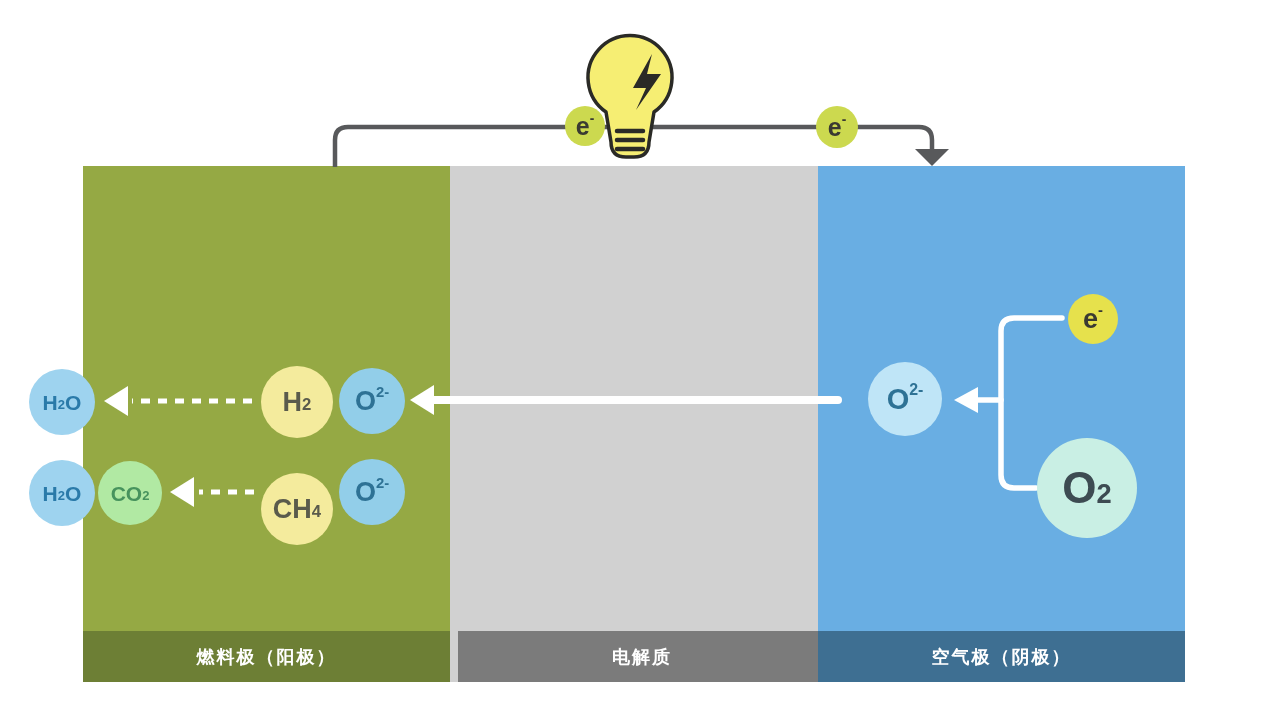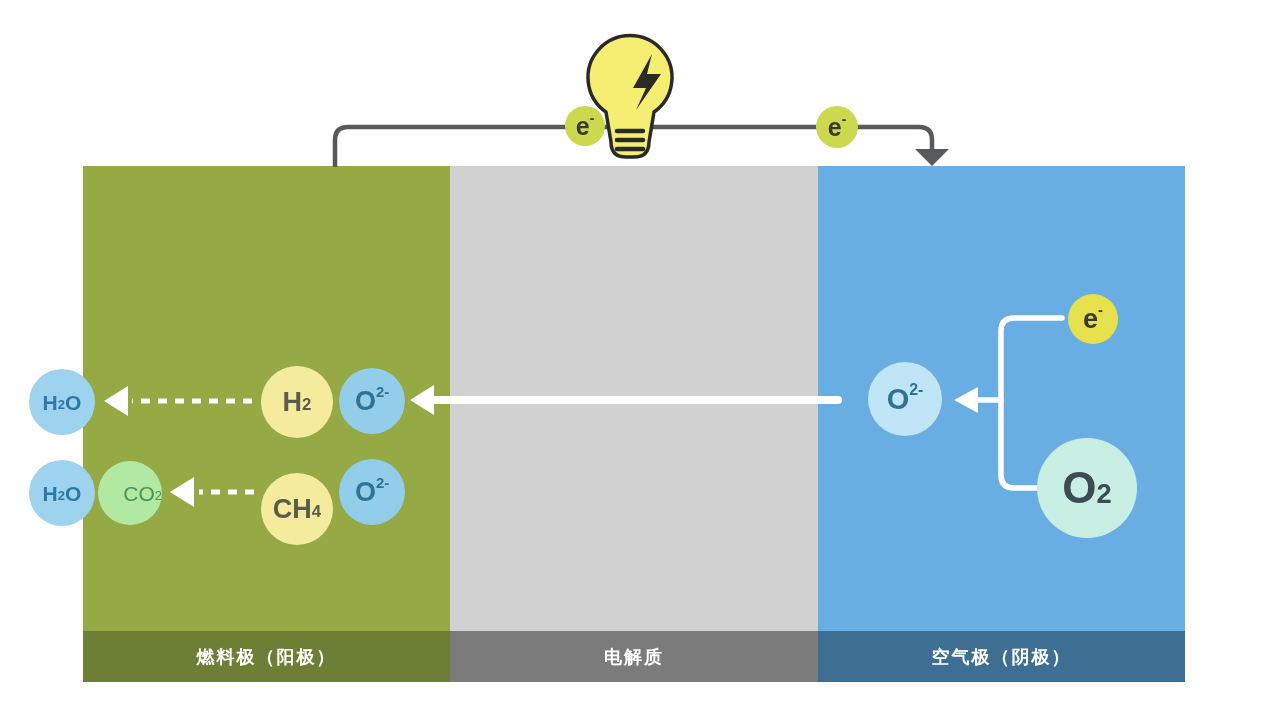--- a/index.html
+++ b/index.html
@@ -8,21 +8,21 @@
 
   
   .panel{position:absolute;top:166px;height:516px;z-index:1;}
   .panel-anode{left:83px;width:367px;background:var(--anode-bg);}
   .panel-electrolyte{left:450px;width:368px;background:var(--electrolyte-bg);}
   .panel-cathode{left:818px;width:367px;background:var(--cathode-bg);}
   .panel-label{position:absolute;left:0;bottom:0;width:100%;height:51px;
     display:flex;align-items:center;justify-content:center;
     color:#ffffff;font-size:18px;font-weight:bold;letter-spacing:2px;}
   .panel-anode .panel-label{background:var(--anode-label-bg);}
-  .panel-electrolyte .panel-label{background:var(--electrolyte-label-bg);}
+  .panel-electrolyte .panel-label{background:var(--electrolyte-label-bg);margin-left:8px;}
   .panel-cathode .panel-label{background:var(--cathode-label-bg);text-align:center;}
 
   
   svg.overlay{position:absolute;left:0;top:0;z-index:2;pointer-events:none;}
   .wire-line{fill:none;stroke:var(--wire);stroke-width:4.5px;}
   .wire-head{fill:var(--wire);}
   .bulb-body{fill:var(--bulb-yellow);stroke:var(--bulb-outline);stroke-width:3.5px;stroke-linejoin:round;}
   .bulb-detail{stroke:var(--bulb-outline);stroke-width:4.5px;stroke-linecap:round;}
   .bolt{fill:var(--bulb-outline);}
   .white-line{fill:none;stroke:var(--arrow-white);stroke-linecap:round;}
@@ -31,21 +31,21 @@
   .white-head{fill:var(--arrow-white);}
   .bracket{fill:none;stroke:var(--arrow-white);stroke-width:5.5px;stroke-linecap:round;stroke-linejoin:round;}
   .branch{stroke-width:5.5px;}
 
   
   .circle{position:absolute;border-radius:50%;display:flex;align-items:center;justify-content:center;
     z-index:3;white-space:nowrap;line-height:1;}
   .circle sub{font-size:0.62em;vertical-align:baseline;position:relative;top:0.22em;}
   .circle sup{font-size:0.55em;vertical-align:baseline;position:relative;top:-0.55em;}
   .water{background:var(--water-blue);color:var(--water-text);font-size:21px;font-weight:bold;}
-  .co2{background:var(--co2-green);color:var(--co2-text);font-size:21px;font-weight:normal;justify-content:flex-end;}
+  .co2{background:var(--co2-green);color:var(--co2-text);font-size:21px;font-weight:bold;}
   .fuel{background:var(--fuel-yellow);color:var(--fuel-text);font-size:27px;font-weight:bold;}
   .oxide{background:var(--oxide-blue);color:var(--oxide-text);font-size:27px;font-weight:bold;}
   .oxide-big{background:var(--oxide-blue-light);color:var(--oxide-text);font-size:29px;font-weight:bold;}
   .e-lime{background:var(--electron-lime);color:var(--electron-text);font-size:25px;font-weight:bold;}
   .e-yellow{background:var(--electron-yellow);color:var(--electron-text);font-size:27px;font-weight:bold;}
   .o2big{background:var(--o2-cyan);color:var(--o2-text);font-size:44px;font-weight:bold;}
 </style>
 </head>
 <body>
 

